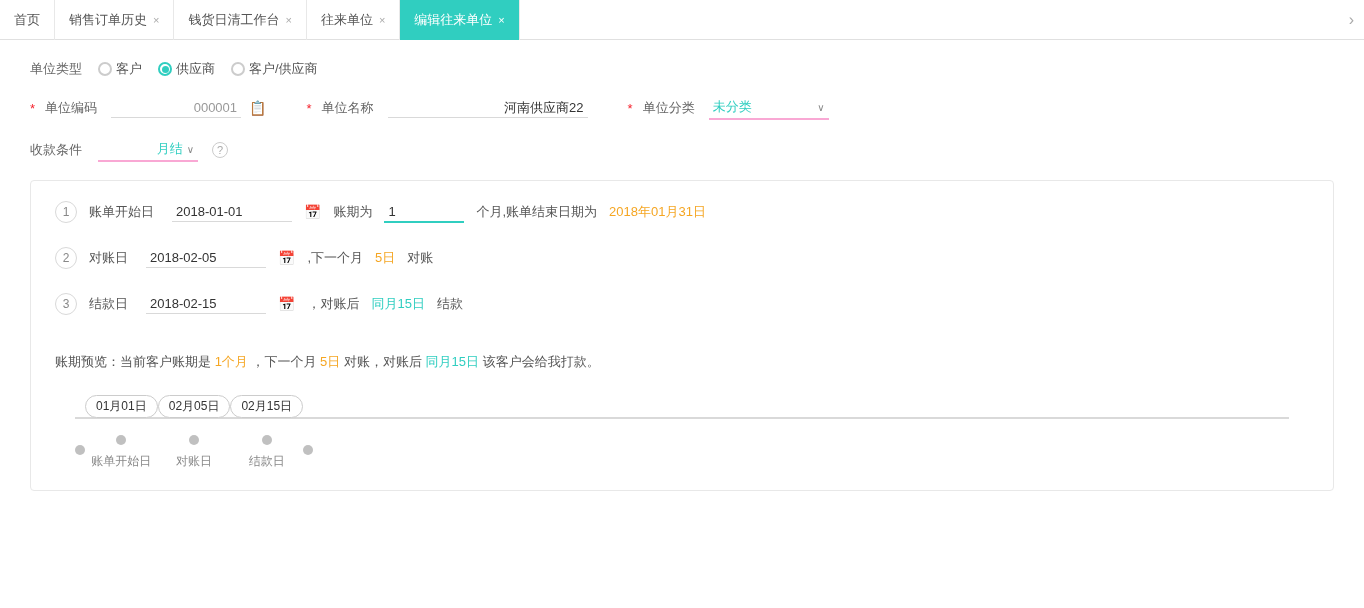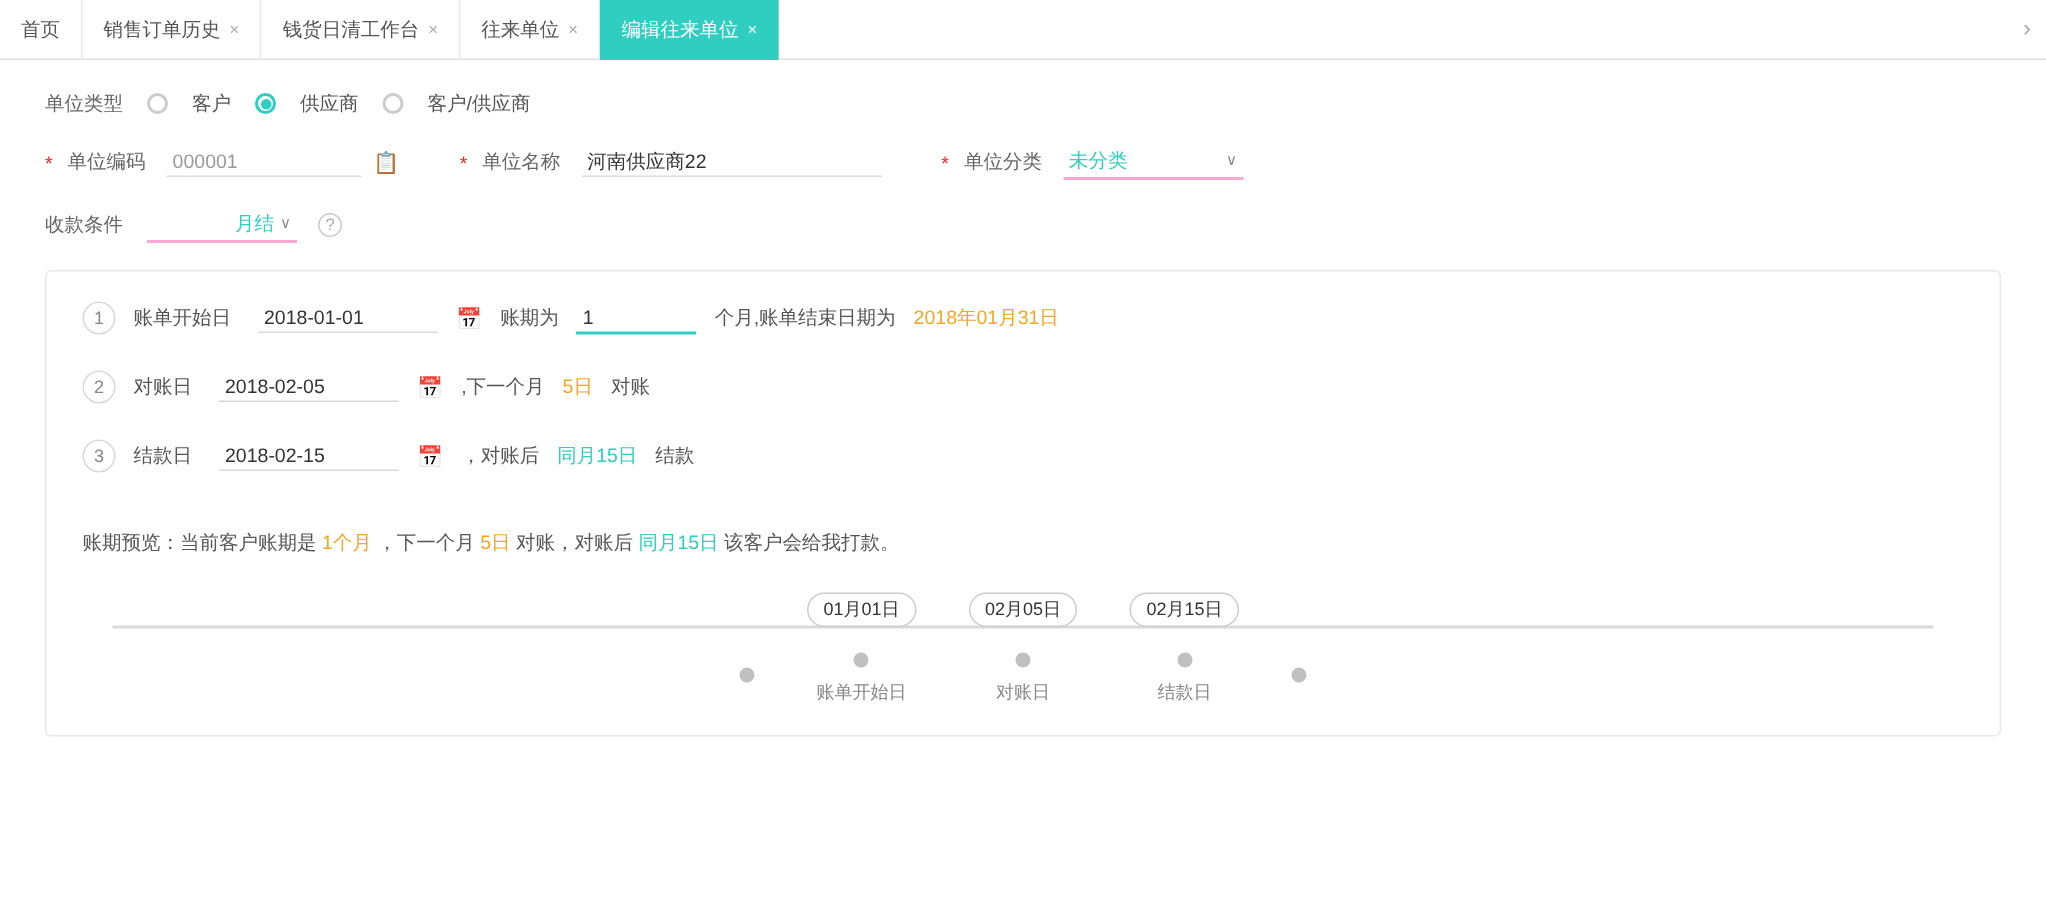--- a/index.html
+++ b/index.html
@@ -69,21 +69,21 @@
       margin-right: 2px;
     }
     .radio-group {
       display: flex;
       align-items: center;
       gap: 16px;
     }
     .radio-item {
       display: flex;
       align-items: center;
-      gap: 16px;
+      gap: 4px;
       cursor: pointer;
       color: #555;
     }
     .radio-circle {
       width: 14px; height: 14px;
       border-radius: 50%;
       border: 2px solid #ccc;
       display: flex; align-items: center; justify-content: center;
     }
     .radio-circle.checked {
@@ -104,20 +104,21 @@
     }
     .form-input {
       border: none;
       border-bottom: 1px solid #d9d9d9;
       outline: none;
       padding: 2px 4px;
       font-size: 13px;
       color: #333;
       width: 180px;
       background: transparent;
+      text-align: right;
     }
     .form-input.code { width: 130px; color: #999; }
     .form-input.name { width: 200px; }
 
     .calendar-icon {
       color: #30cec0;
       cursor: pointer;
       font-size: 14px;
     }
 
@@ -227,25 +228,24 @@
       position: absolute;
       left: 20px;
       right: 20px;
       top: 22px;
       height: 2px;
       background: #d9d9d9;
       z-index: 0;
     }
     .tl-nodes {
       display: flex;
-      justify-content: center;
+      justify-content: flex-start;
       width: 100%;
       z-index: 1;
       position: relative;
-      gap: 35px;
     }
     .tl-node {
       display: flex;
       flex-direction: column;
       align-items: center;
     }
     .tl-dot {
       width: 10px; height: 10px;
       border-radius: 50%;
       background: #c0c0c0;

